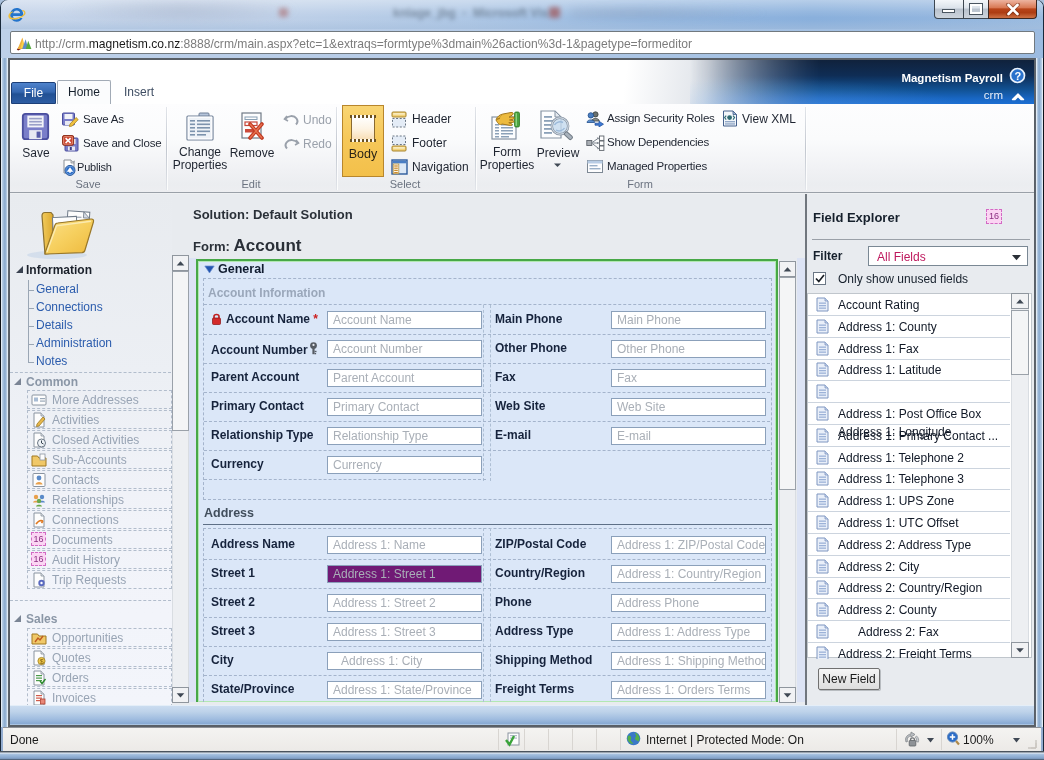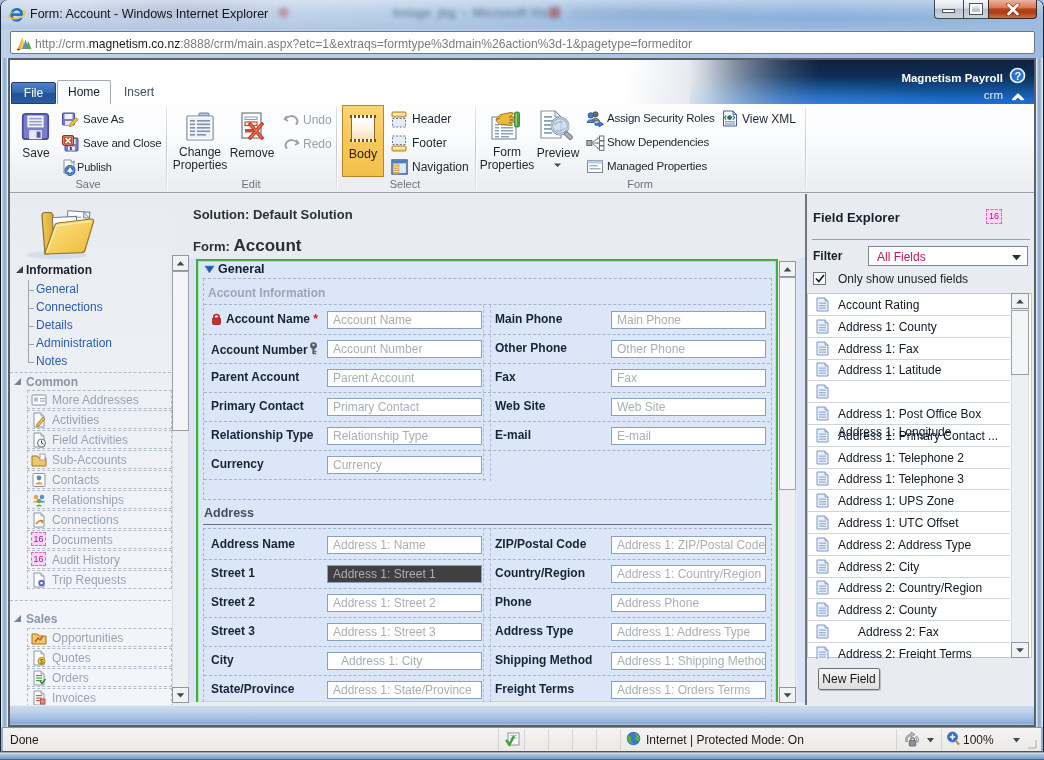--- a/index.html
+++ b/index.html
@@ -19,21 +19,20 @@
  <div class="abs" style="left:392px;top:6px;width:200px;height:14px;color:#404e5e;font-size:12px;font-weight:bold;filter:blur(2.3px);opacity:.5;white-space:nowrap;">knlage_jbg &nbsp;-&nbsp; Microsoft Vis</div>
  <div class="abs" style="left:570px;top:4px;width:200px;height:18px;background:radial-gradient(ellipse at 30% 50%,rgba(130,145,170,0.3),rgba(130,145,170,0) 70%);filter:blur(3px);"></div>
  <div class="abs" style="left:0;top:20px;width:1042px;height:9px;background:linear-gradient(180deg,rgba(255,255,255,0) 0%,rgba(165,190,220,.55) 100%);"></div>
 </div>
 
 <svg class="abs" style="left:7px;top:5px;" width="20" height="19" viewBox="0 0 26 23">
  <path d="M12.5 3.2 C17.5 3.2 21 6.5 21 11 C21 12 20.9 12.6 20.7 13.3 L7.8 13.3 C8 16 10 17.8 12.8 17.8 C14.6 17.8 16 17.1 17 16 L20.2 16 C18.8 18.9 16 20.8 12.6 20.8 C7.7 20.8 4.2 17.2 4.2 12.1 C4.2 7 7.7 3.2 12.5 3.2 Z M12.6 6.2 C10.3 6.2 8.5 7.6 8 9.9 L17.2 9.9 C16.8 7.6 15 6.2 12.6 6.2 Z" fill="#2474cc"></path>
  <path d="M2.2 15.5 C0.8 11.8 3.8 8.6 7.2 7.4 L7.6 8.6 C5 9.8 3.4 11.8 4.1 13.9 C4.9 16.3 9.3 16.6 13.9 15.4 C18 14.3 21.8 12.1 22.3 9.9 C22.7 8.3 21.4 7.3 19.6 7 L19.9 5.7 C22.8 6 24.6 7.7 24 10.2 C23.2 13.5 18.6 16.1 13.8 17.2 C8.8 18.4 3.6 18.6 2.2 15.5 Z" fill="#edbe3c"></path>
 </svg>
 
-<div class="abs" style="left:30px;top:7px;font-size:12.5px;color:#101418;">Form: Account - Windows Internet Explorer</div>
 
 <div class="abs" style="left:934px;top:0px;width:103px;height:19px;">
  <div class="abs" style="left:0;top:0;width:30px;height:19px;background:linear-gradient(180deg,#f4f7fa 0%,#dbe2ea 45%,#b9c2cd 50%,#cdd4dc 100%);border:1px solid #3c4650;border-top:none;border-radius:0 0 0 4px;"></div>
  <div class="abs" style="left:29px;top:0;width:26px;height:19px;background:linear-gradient(180deg,#f4f7fa 0%,#dbe2ea 45%,#b9c2cd 50%,#cdd4dc 100%);border:1px solid #3c4650;border-top:none;"></div>
  <div class="abs" style="left:54px;top:0;width:49px;height:19px;background:linear-gradient(180deg,#edb4a0 0%,#d97a56 42%,#b8441a 50%,#ad3c12 70%,#c96a3e 95%);border:1px solid #3c2620;border-top:none;border-radius:0 0 4px 0;"></div>
  <div class="abs" style="left:8px;top:9px;width:13px;height:4px;background:#fff;border:1px solid #4a5560;"></div>
  <div class="abs" style="left:36px;top:4px;width:12px;height:10px;border:2px solid #fff;outline:1px solid #4a5560;background:transparent;"></div>
  <svg class="abs" style="left:71px;top:3px;" width="16" height="13" viewBox="0 0 16 13">
         <path d="M3 1.5 L8 6 L13 1.5 M3 11.5 L8 7 L13 11.5 M3 1.5 L13 11.5 M13 1.5 L3 11.5" stroke="#5a1e0c" stroke-width="4" stroke-linecap="round" fill="none" opacity="0.45"></path>
         <path d="M3.5 2 L12.5 11 M12.5 2 L3.5 11" stroke="#ffffff" stroke-width="2.6" stroke-linecap="round"></path>
@@ -327,21 +326,21 @@
         <path d="M6 12 L12 5 L14 7 L8 14 L5.5 14.5 Z" fill="#e8b84c" stroke="#9a7820" stroke-width="0.8"></path>
       </svg></div>
 <div class="abs" style="left:52px;top:413px;font-size:12px;color:#98a4b4;white-space:nowrap;">Activities</div>
 <div class="abs" style="left:27px;top:430px;width:145px;height:19px;border:1px dashed #b2bdcc;"></div>
 <div class="abs" style="left:31px;top:432px;"><svg width="16" height="16" viewBox="0 0 16 16">
         <path d="M3 1 L10 1 L13 4 L13 15 L3 15 Z" fill="#fdfdfd" stroke="#8a94a0" stroke-width="1"></path>
         <path d="M10 1 L10 4 L13 4" fill="#dde0e4" stroke="#8a94a0" stroke-width="0.8"></path>
         <circle cx="10.5" cy="11" r="4" fill="#eef2f6" stroke="#6a7684" stroke-width="1"></circle>
         <path d="M10.5 8.5 L10.5 11 L12.5 12" stroke="#3a4654" stroke-width="1" fill="none"></path>
       </svg></div>
-<div class="abs" style="left:52px;top:433px;font-size:12px;color:#98a4b4;white-space:nowrap;">Field Activities</div>
+<div class="abs" style="left:52px;top:433px;font-size:12px;color:#98a4b4;white-space:nowrap;">Closed Activities</div>
 <div class="abs" style="left:27px;top:450px;width:145px;height:19px;border:1px dashed #b2bdcc;"></div>
 <div class="abs" style="left:31px;top:452px;"><svg width="16" height="16" viewBox="0 0 16 16">
         <path d="M1 4 L1 14 L15 14 L15 6 L8 6 L6.5 4 Z" fill="#f0c868" stroke="#a07820" stroke-width="1"></path>
         <rect x="9" y="2" width="5" height="6" fill="#fdfdfd" stroke="#8a94a0" stroke-width="0.8"></rect>
       </svg></div>
 <div class="abs" style="left:52px;top:453px;font-size:12px;color:#98a4b4;white-space:nowrap;">Sub-Accounts</div>
 <div class="abs" style="left:27px;top:470px;width:145px;height:19px;border:1px dashed #b2bdcc;"></div>
 <div class="abs" style="left:31px;top:472px;"><svg width="16" height="16" viewBox="0 0 16 16">
         <rect x="2" y="1.5" width="12" height="13" rx="1" fill="#fdfdfd" stroke="#8a94a0"></rect>
         <circle cx="8" cy="6" r="2.4" fill="#5a8ac8"></circle>
@@ -486,21 +485,21 @@
 <div class="abs" style="left:204px;top:506px;font-size:12.5px;font-weight:bold;color:#414e5c;">Address</div>
 <div class="abs" style="left:203px;top:524px;width:569px;border-top:1px solid #5d6f86;"></div>
 <div class="abs" style="left:203px;top:528px;width:569px;height:174px;border:1px dashed #a4b4cc;border-bottom:none;"></div>
 <div class="abs" style="left:483px;top:528px;width:1px;height:174px;border-left:1px dashed #aebfd4;"></div>
 <div class="abs" style="left:490px;top:528px;width:1px;height:174px;border-left:1px dashed #aebfd4;"></div>
 <div class="abs" style="left:204px;top:559px;width:282px;border-top:1px dashed #a4b4cc;"></div>
 <div class="abs" style="left:211px;top:537px;font-size:12px;font-weight:bold;color:#16233c;white-space:nowrap;">Address Name</div>
 <div class="abs" style="left:327px;top:536px;width:155px;height:18px;background:#fff;border:1px solid #8ba0ba;font-size:12px;color:#a9afb7;line-height:16px;padding-left:5px;white-space:nowrap;overflow:hidden;">Address 1: Name</div>
 <div class="abs" style="left:204px;top:588px;width:282px;border-top:1px dashed #a4b4cc;"></div>
 <div class="abs" style="left:211px;top:566px;font-size:12px;font-weight:bold;color:#16233c;white-space:nowrap;">Street 1</div>
-<div class="abs" style="left:327px;top:565px;width:155px;height:18px;background:#404040;border:1px solid #8ba0ba;font-size:12px;color:#a9afb7;line-height:16px;padding-left:5px;white-space:nowrap;overflow:hidden;">Address 1: Street 1</div>
+<div class="abs" style="left:327px;top:565px;width:155px;height:18px;background:#701a75;border:1px solid #8ba0ba;font-size:12px;color:#a9afb7;line-height:16px;padding-left:5px;white-space:nowrap;overflow:hidden;">Address 1: Street 1</div>
 <div class="abs" style="left:204px;top:617px;width:282px;border-top:1px dashed #a4b4cc;"></div>
 <div class="abs" style="left:211px;top:595px;font-size:12px;font-weight:bold;color:#16233c;white-space:nowrap;">Street 2</div>
 <div class="abs" style="left:327px;top:594px;width:155px;height:18px;background:#fff;border:1px solid #8ba0ba;font-size:12px;color:#a9afb7;line-height:16px;padding-left:5px;white-space:nowrap;overflow:hidden;">Address 1: Street 2</div>
 <div class="abs" style="left:204px;top:646px;width:282px;border-top:1px dashed #a4b4cc;"></div>
 <div class="abs" style="left:211px;top:624px;font-size:12px;font-weight:bold;color:#16233c;white-space:nowrap;">Street 3</div>
 <div class="abs" style="left:327px;top:623px;width:155px;height:18px;background:#fff;border:1px solid #8ba0ba;font-size:12px;color:#a9afb7;line-height:16px;padding-left:5px;white-space:nowrap;overflow:hidden;">Address 1: Street 3</div>
 <div class="abs" style="left:204px;top:675px;width:282px;border-top:1px dashed #a4b4cc;"></div>
 <div class="abs" style="left:211px;top:653px;font-size:12px;font-weight:bold;color:#16233c;white-space:nowrap;">City</div>
 <div class="abs" style="left:327px;top:652px;width:155px;height:18px;background:#fff;border:1px solid #8ba0ba;font-size:12px;color:#a9afb7;line-height:16px;padding-left:13px;white-space:nowrap;overflow:hidden;">Address 1: City</div>
 <div class="abs" style="left:204px;top:704px;width:282px;border-top:1px dashed #a4b4cc;"></div>

